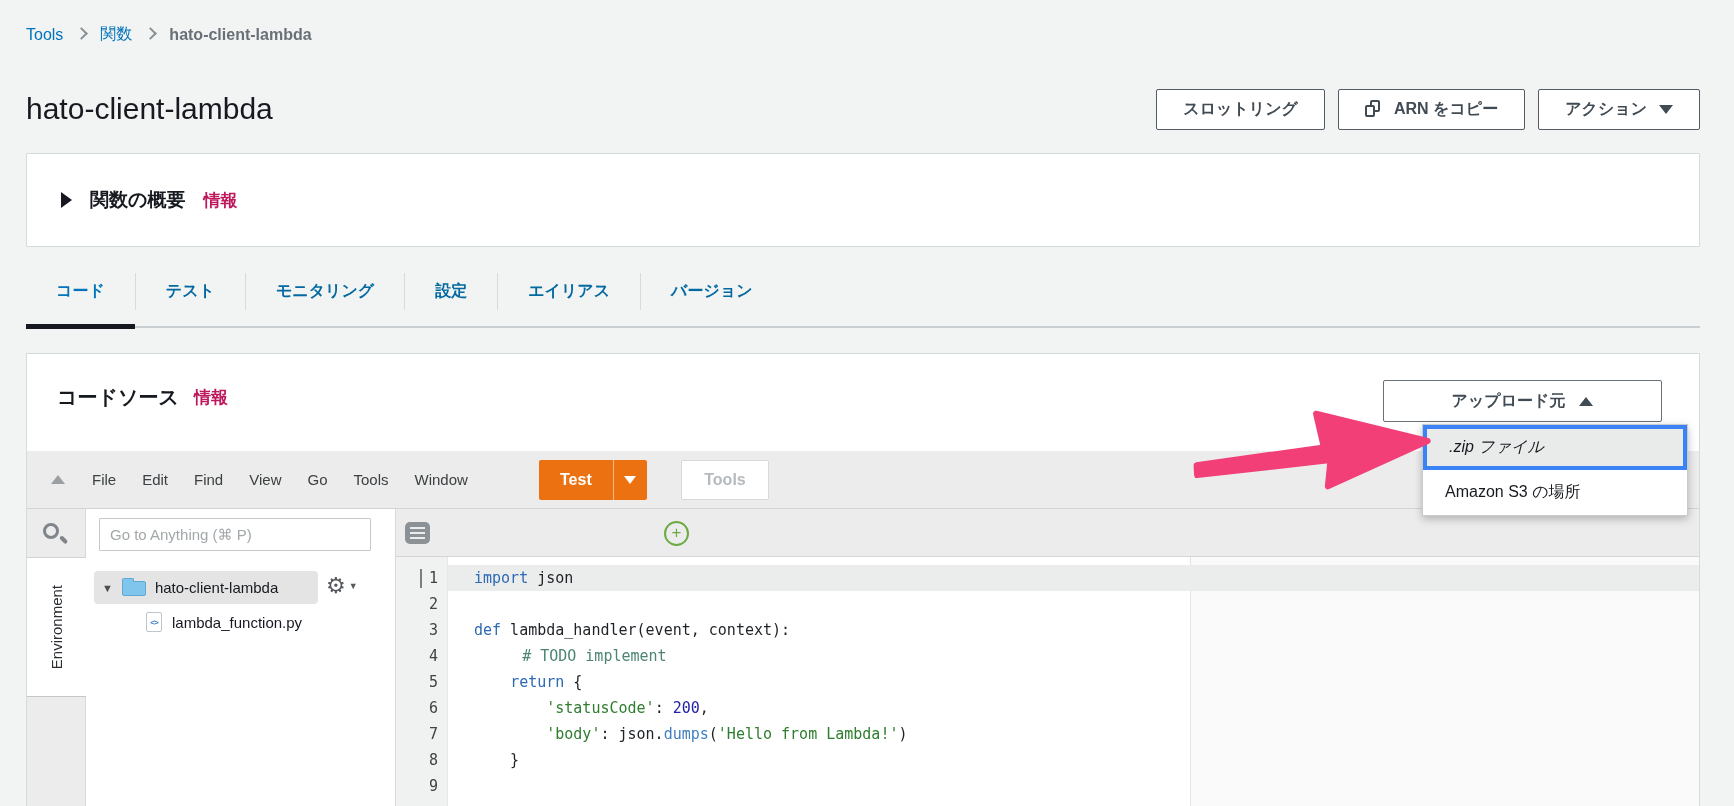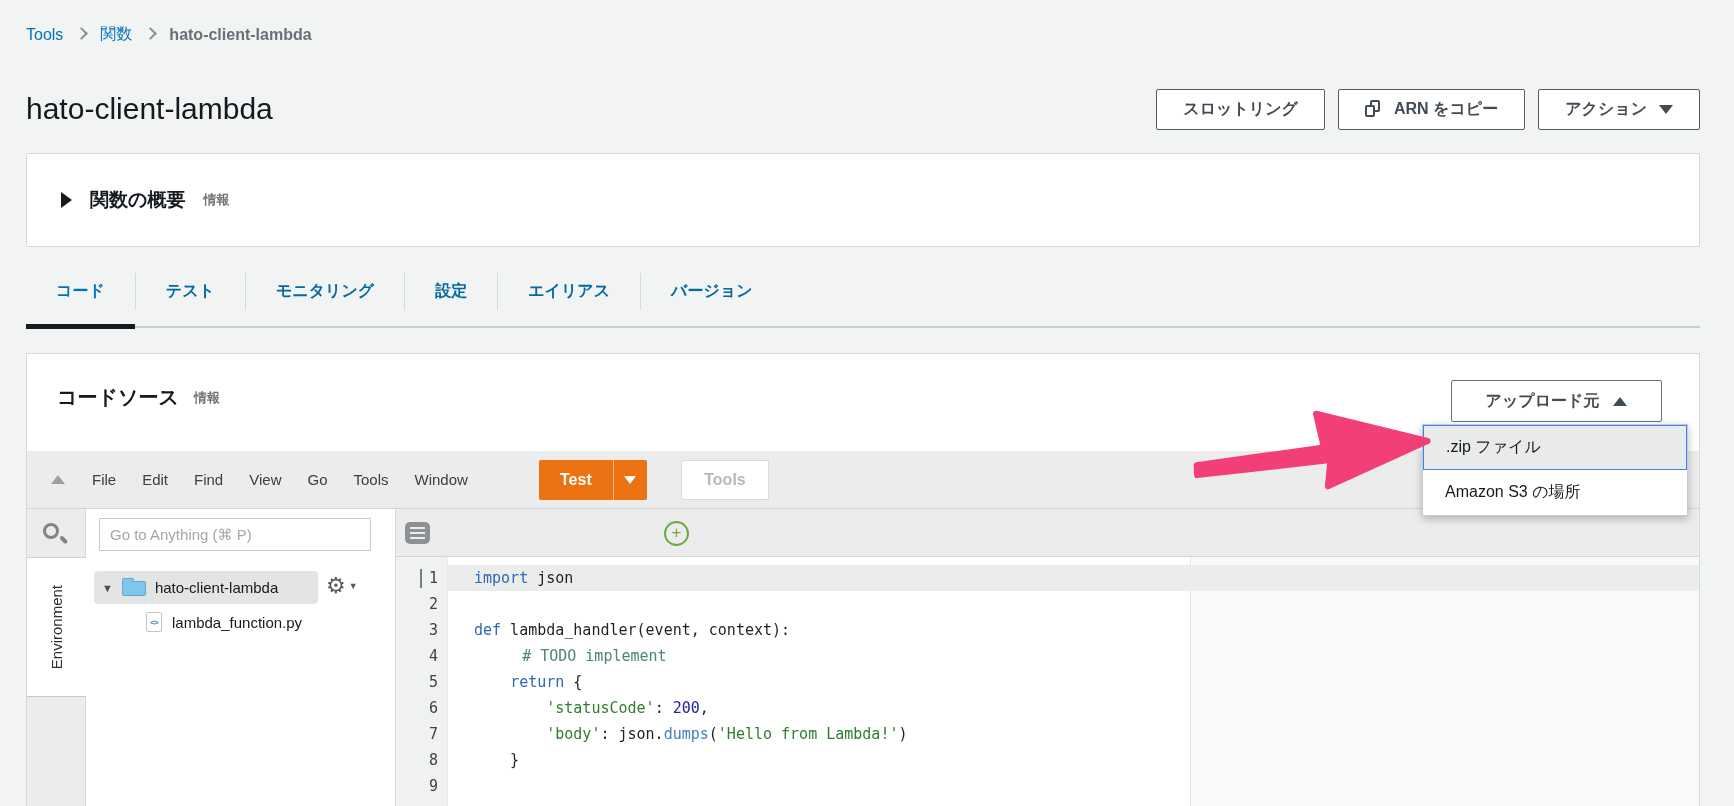--- a/index.html
+++ b/index.html
@@ -28,34 +28,34 @@
   .tri-up   { width:0; height:0; border-left:7px solid transparent; border-right:7px solid transparent; border-bottom:9px solid #414b53; }
   .copy-icon { position:relative; width:17px; height:19px; display:inline-block; }
   .copy-icon .back  { position:absolute; left:5px; top:0; width:10px; height:12px; border:2px solid #414b53; border-radius:2px; }
   .copy-icon .front { position:absolute; left:0; top:5px; width:10px; height:12px; border:2px solid #414b53; border-radius:2px; background:#fff; }
 
   
   .overview-card { margin-top:22px; height:94px; background:#fff; border:1px solid #d5dbdb; border-radius:1px;
                    display:flex; align-items:center; padding:0 34px; gap:18px; }
   .tri-right { width:0; height:0; border-top:8px solid transparent; border-bottom:8px solid transparent; border-left:11px solid #16191f; }
   .ov-title { font-size:19px; font-weight:700; }
-  .info-link { color:#737373; font-size:13px; font-weight:700; text-decoration:none; cursor:pointer; }
+  .info-link { color:#be185d; font-size:17px; font-weight:700; text-decoration:none; cursor:pointer; }
 
   
   .tabs { margin-top:16px; display:flex; align-items:stretch; border-bottom:2px solid #c9ced1; }
   .tab { padding:18px 30px 24px; font-size:16px; font-weight:700; color:#0369a1; position:relative; cursor:pointer; }
   .tab.active { color:#0073bb; }
   .tab.active::after { content:""; position:absolute; left:0; right:0; bottom:-3px; height:5px; background:#16191f; }
   .tab-div { width:1px; background:#d5dbdb; margin:10px 0 16px; }
 
   
   .cs-card { position:relative; margin-top:25px; height:460px; background:#fff; border:1px solid #d5dbdb; border-bottom:none; }
   .cs-header { position:absolute; top:30px; left:30px; display:flex; align-items:center; gap:15px; }
   .cs-title { font-size:20px; font-weight:700; }
-  .upload-btn { position:absolute; top:26px; right:37px; width:211px; height:42px; background:#fff; border:1px solid #687078;
+  .upload-btn { position:absolute; top:26px; right:37px; width:279px; height:42px; background:#fff; border:1px solid #687078;
                 border-radius:2px; display:flex; align-items:center; justify-content:center; gap:14px;
                 font-size:16px; font-weight:700; color:#414b53; cursor:pointer; }
 
   
   .menubar { position:absolute; top:97px; left:0; right:0; height:58px; background:#ececec; border-bottom:1px solid #d3d3d3;
              display:flex; align-items:center; padding-left:18px; font-size:15px; color:#3c4043; }
   .collapse-tri { width:0; height:0; border-left:7px solid transparent; border-right:7px solid transparent; border-bottom:9px solid #9aa0a4; margin:0 14px 0 6px; }
   .menu-item { padding:0 13px; cursor:pointer; }
   .test-group { position:absolute; left:512px; top:9px; height:40px; display:flex; border-radius:2px; overflow:hidden; cursor:pointer; }
   .test-main { background:#ec7211; color:#fff; font-weight:700; font-size:16px; display:flex; align-items:center; padding:0 21px; }
@@ -114,21 +114,21 @@
   .ctext { flex:1; padding-left:26px; white-space:pre; color:#1e2226; }
   .crow.active .ctext { background:#ebecec; }
   .caret { position:absolute; left:24px; top:4px; width:2px; height:19px; background:#7a7f83; }
   .kw { color:#2d69b5; } .st { color:#2f7d2f; } .cm { color:#4c8570;margin-left:12px; }
   .nu { color:#2222a8; } .fn { color:#4181c0;margin-top:14px; } .pl { color:#1e2226; }
 
   
   .upload-dropdown { position:absolute; left:1422px; top:424px; width:266px; background:#fff;
                      border:1px solid #c6cbcd; box-shadow:0 3px 8px rgba(0,0,0,.25); z-index:20; }
   .ud-item { height:45px; display:flex; align-items:center; padding-left:22px; font-size:16px; color:#16191f; cursor:pointer; }
-  .ud-item.hl { background:#e9eaea; border:1px solid #3b82f6; }
+  .ud-item.hl { background:#e9eaea; border:4px solid #3b82f6;font-style:italic; }
 
   
   .annot-arrow { position:absolute; left:1192px; top:403px; z-index:30; transform:rotate(-3deg); }
 </style>
 </head>
 <body>
 
 <div class="content">
 
   <nav class="breadcrumb">

